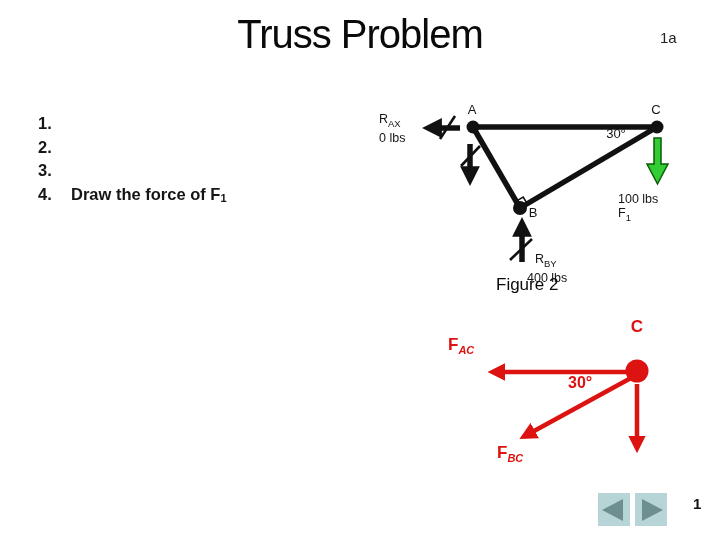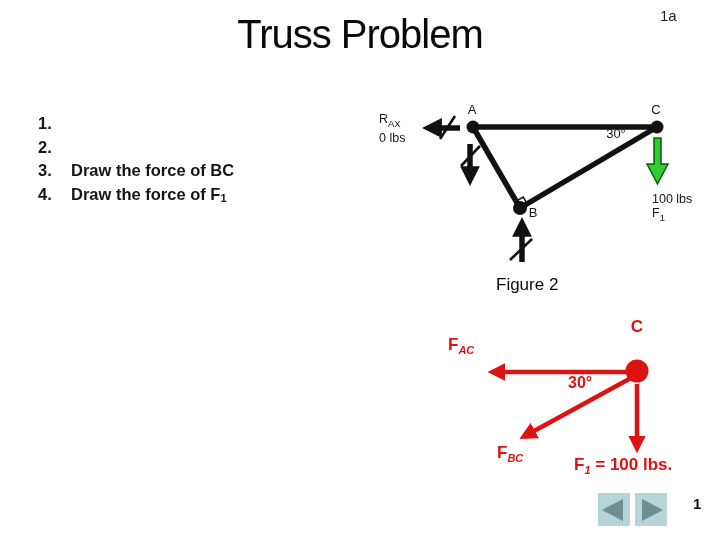--- a/index.html
+++ b/index.html
@@ -5,21 +5,21 @@
   html,body{margin:0;padding:0;background:#888;}
   .slide{
     position:relative;width:720px;height:540px;background:#ffffff;overflow:hidden;
     font-family:"Liberation Sans","DejaVu Sans",sans-serif;color:#111;
     margin:0 auto;
   }
   .title{
     position:absolute;left:0;top:12px;width:100%;text-align:center;
     font-size:40px;font-weight:400;letter-spacing:-1px;color:#0a0a0a;
   }
-  .corner-label{position:absolute;left:660px;top:7px;font-size:15px;color:#222;}
+  .corner-label{position:absolute;left:660px;top:29px;font-size:15px;color:#222;}
 
   
   .steps{position:absolute;left:38px;top:112px;}
   .step{display:flex;font-weight:bold;font-size:16.5px;line-height:23.5px;color:#151515;}
   .step .num{width:33px;}
   .step sub{font-size:11px;line-height:1;align-self:flex-end;padding-bottom:2px;}
 
   
   .truss{position:absolute;left:375px;top:95px;width:330px;height:210px;}
   .truss svg{position:absolute;left:0;top:0;}
@@ -56,21 +56,20 @@
 
   <div class="steps">
     <div class="step">
       <span class="num">1.</span>
     </div>
     <div class="step">
       <span class="num">2.</span>
     </div>
     <div class="step">
       <span class="num">3.</span>
-      <span>Draw the force of BC</span>
     </div>
     <div class="step">
       <span class="num">4.</span>
       <span>Draw the force of F</span>
         <sub>1</sub>
     </div>
   </div>
 
   <div class="truss">
     <svg width="330" height="210" viewBox="0 0 330 210">
@@ -108,21 +107,25 @@
 
     <div class="joint-letter" style="left:88px;top:7px;width:18px">A</div>
     <div class="joint-letter" style="left:272px;top:7px;width:18px">C</div>
     <div class="joint-letter" style="left:150px;top:110px;width:16px">B</div>
     <div class="joint-letter" style="left:227px;top:31px;width:28px">30°</div>
 
     <div class="tlabel" style="left:4px;top:17px;width:40px">
       <div><span>R</span><sub>AX</sub></div>
       <div>0 lbs</div>
     </div>
-    <div class="tlabel" style="left:277px;top:97px;width:48px">
+    <div class="tlabel" style="left:146px;top:157px;width:48px;text-align:left;padding-left:14px">
+      <div><span>R</span><sub>BY</sub></div>
+      <div style="margin-left:-8px">400 lbs</div>
+    </div>
+    <div class="tlabel" style="left:243px;top:97px;width:48px">
       <div>100 lbs</div>
       <div><span>F</span><sub>1</sub></div>
     </div>
 
     <div class="fig-caption">Figure 2</div>
   </div>
 
   <div class="fbd">
     <svg width="260" height="175" viewBox="0 0 260 175">
       <defs>
@@ -135,21 +138,20 @@
         <line x1="191" y1="63" x2="84" y2="121.5" marker-end="url(#arrR)"></line>
         <line x1="197" y1="69" x2="197" y2="133" marker-end="url(#arrR)"></line>
       </g>
       <circle cx="197" cy="56" r="11.5" fill="#dc1310"></circle>
     </svg>
 
     <div class="rlabel" style="left:183px;top:2px;width:28px;text-align:center;font-size:17px">C</div>
     <div class="rlabel" style="left:8px;top:20px;font-size:17px"><span>F</span><sub>AC</sub></div>
     <div class="rlabel" style="left:128px;top:59px;font-size:16px">30°</div>
     <div class="rlabel" style="left:57px;top:128px;font-size:17px"><span>F</span><sub>BC</sub></div>
-    <div class="rlabel" style="left:134px;top:140px;font-size:17px"><span>F</span><sub>1</sub><span> = 100 lbs.</span></div>
   </div>
 
   <button class="nav-btn nav-prev">
     <span class="tri tri-left"></span>
   </button>
   <button class="nav-btn nav-next">
     <span class="tri tri-right"></span>
   </button>
   <div class="page-number">1</div>
 

